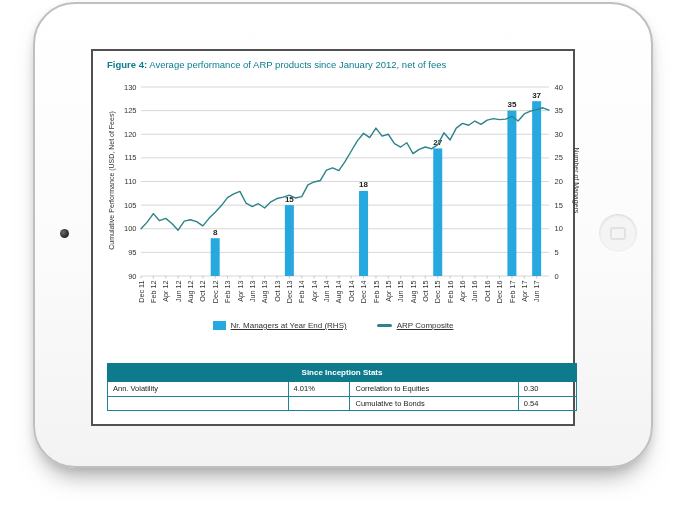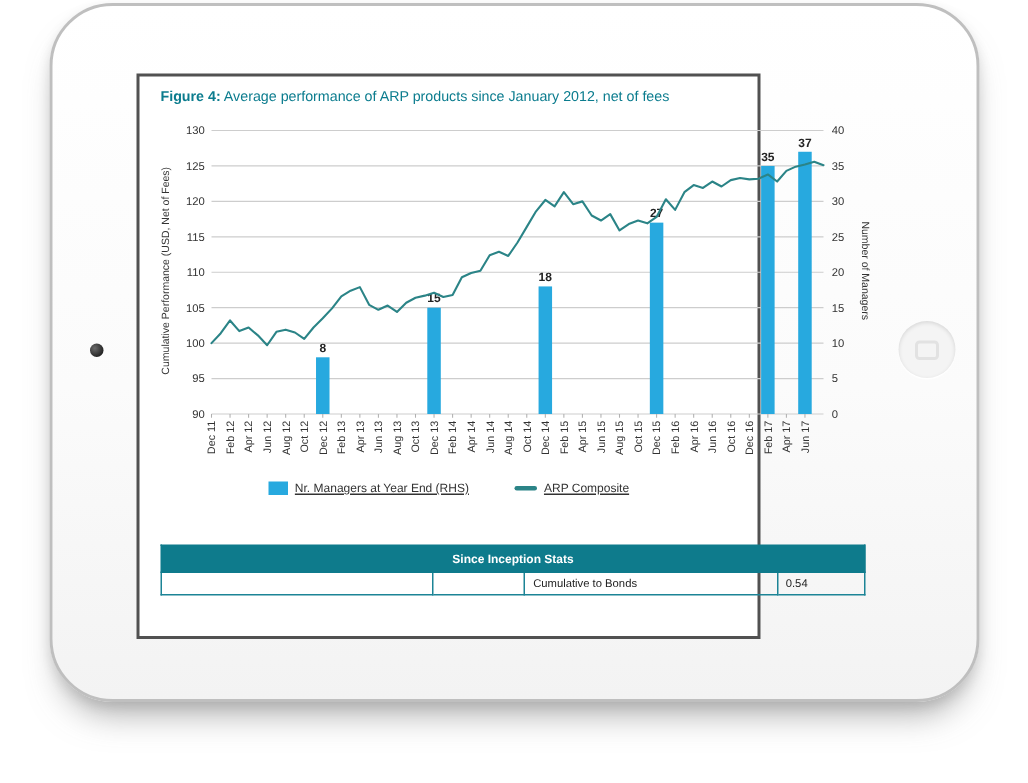--- a/index.html
+++ b/index.html
@@ -11,21 +11,21 @@
           border:2px solid #bfbfbf;border-radius:42px;
           background:linear-gradient(180deg,#ffffff 0%,#fbfbfb 55%,#f3f3f3 100%);
           box-shadow:0 16px 22px -8px rgba(110,110,110,.55),0 3px 8px rgba(0,0,0,.10);}
   .camera{position:absolute;left:25px;top:225px;width:9px;height:9px;border-radius:50%;
           background:radial-gradient(circle at 35% 35%,#6a6a6a 0%,#262626 70%);}
   .home-btn{position:absolute;left:564px;top:210px;width:38px;height:38px;border-radius:50%;
             background:#f4f4f4;box-shadow:inset 0 1px 3px rgba(0,0,0,.12),0 1px 1px #ffffff;}
   .home-glyph{position:absolute;left:11px;top:13px;width:12px;height:9px;border:2px solid #e2e2e2;border-radius:3px;}
 
   
-  .page{position:absolute;left:56px;top:45px;width:416px;height:377px;background:#ffffff;
+  .page{position:absolute;left:56px;top:45px;width:484px;height:377px;background:#ffffff;
         border:2px solid #515151;box-sizing:border-box;}
   .fig-title{position:absolute;left:14px;top:8px;font-size:9.5px;color:#0b7c8e;white-space:nowrap;}
   .fig-title b{font-weight:bold;}
 
   .chart-svg{position:absolute;left:0;top:22px;}
   .axis-title{position:absolute;width:200px;text-align:center;font-size:7px;color:#333;}
   .axis-title.left{left:-82px;top:126px;transform:rotate(-90deg);}
   .axis-title.right{left:383px;top:126px;transform:rotate(90deg);}
 
   
@@ -183,20 +183,26 @@
     </div>
 
     <table class="stats">
       <thead>
         <tr>
             <th colspan="4">Since Inception Stats</th>
           </tr>
       </thead>
       <tbody>
           <tr>
+            <td>Ann. Volatility</td>
+            <td>4.01%</td>
+            <td>Correlation to Equities</td>
+            <td>0.30</td>
+          </tr>
+          <tr>
             <td></td>
             <td></td>
             <td>Cumulative to Bonds</td>
             <td>0.54</td>
           </tr>
         </tbody>
     </table>
   </div>
 </div>
 

